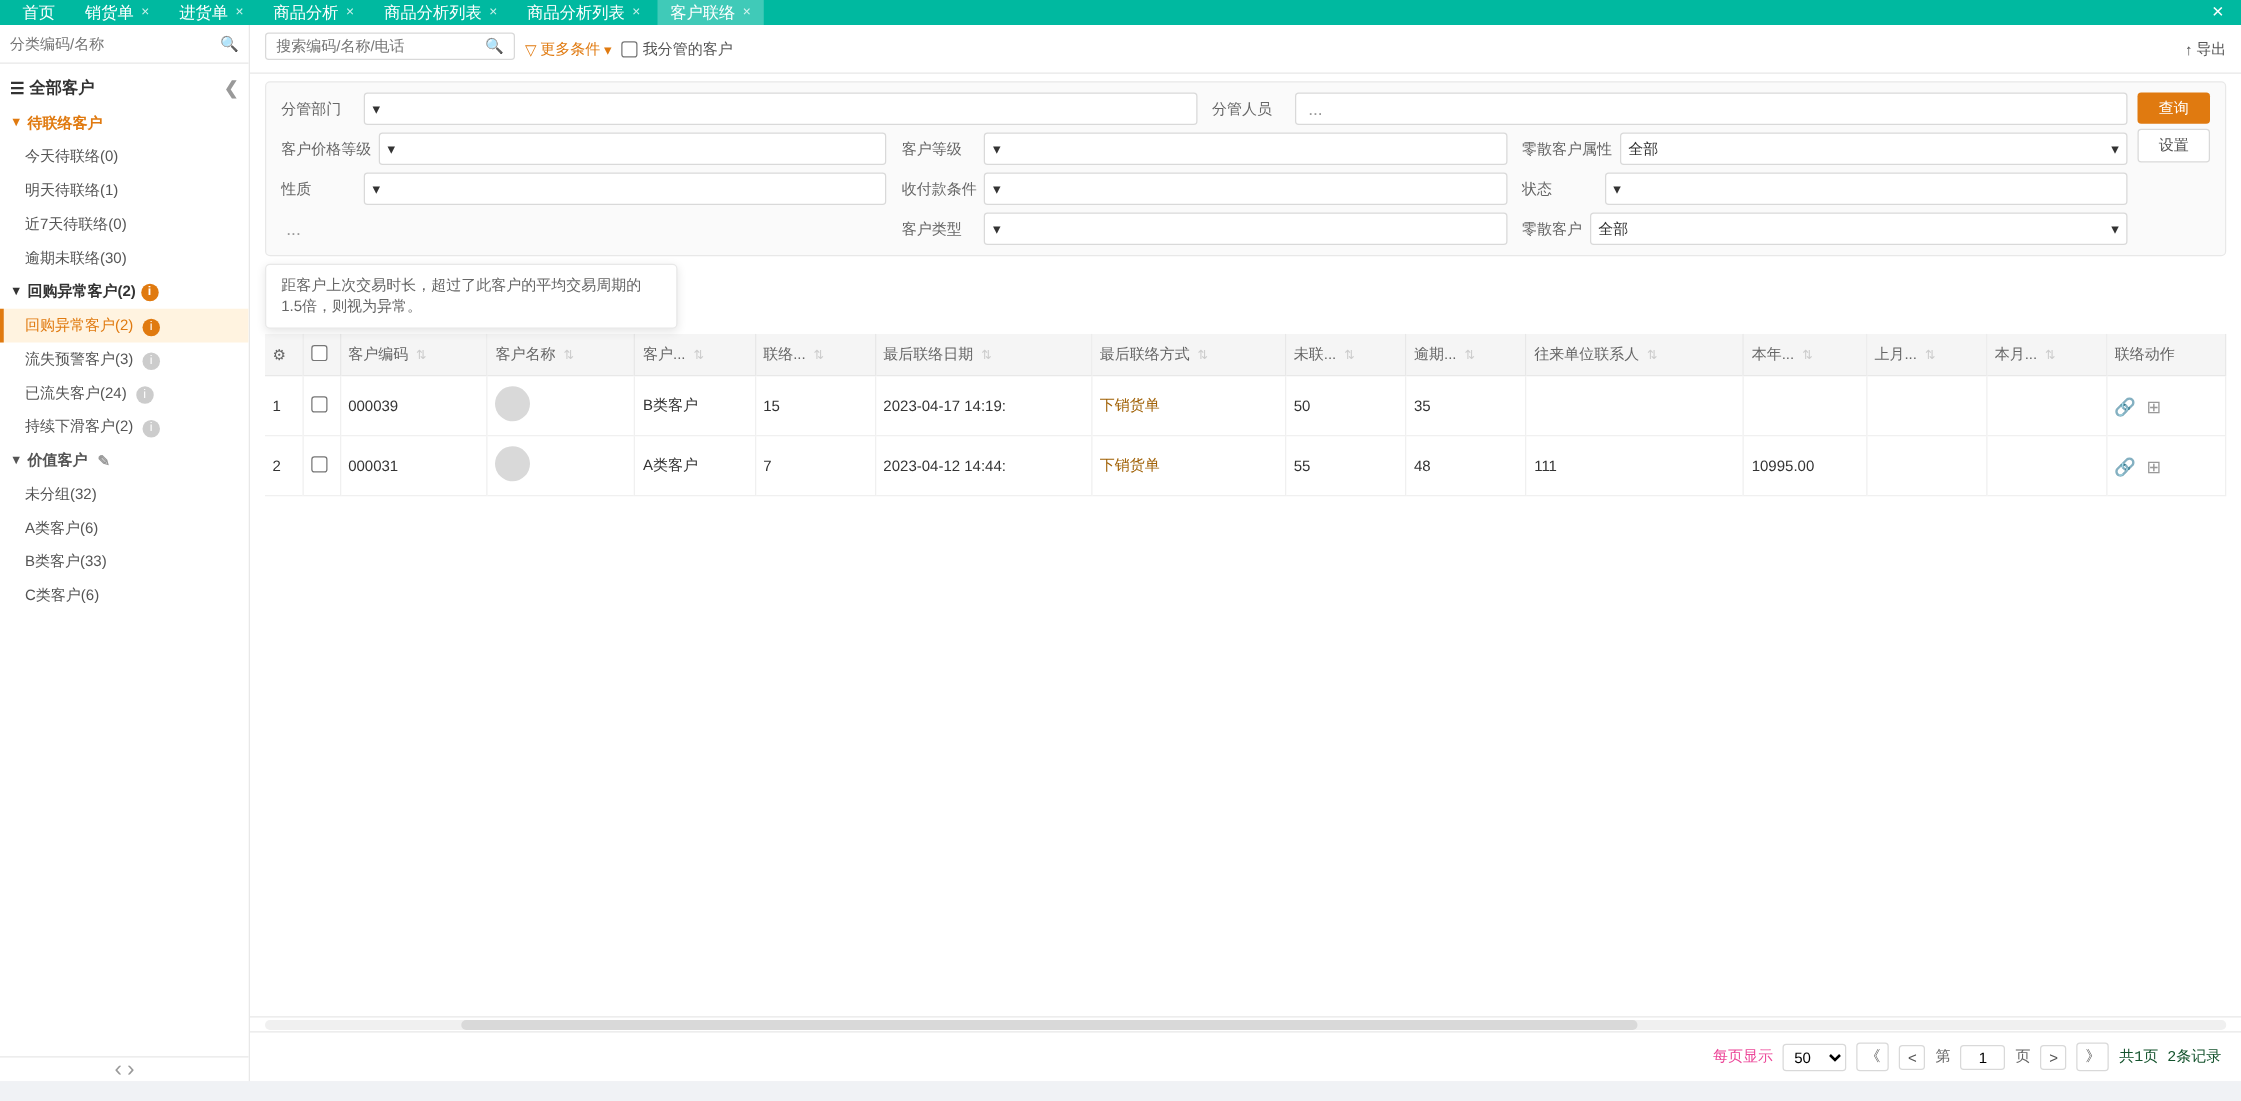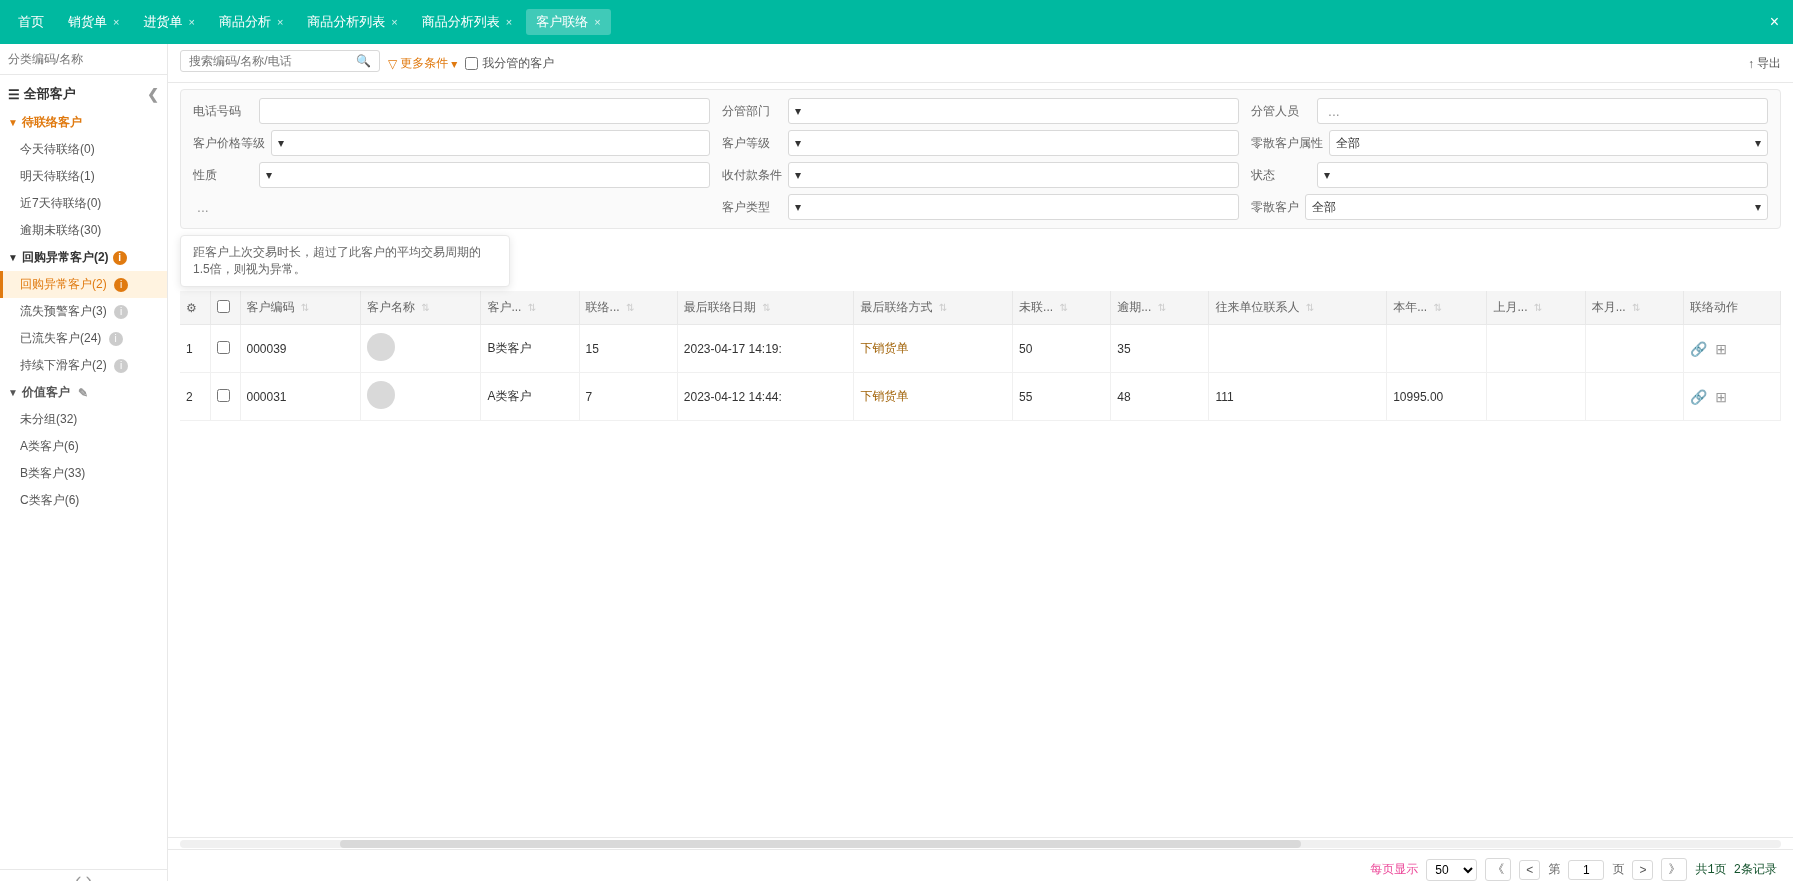--- a/index.html
+++ b/index.html
@@ -1,20 +1,20 @@
 <!DOCTYPE html>
 <html><head>
   <meta charset="utf-8">
   <style>
     * { box-sizing: border-box; margin: 0; padding: 0; }
     body { font-family: 'Microsoft YaHei', Arial, sans-serif; font-size: 12px; background: #f0f2f5; color: #333; overflow: hidden; }
 
     
     .top-nav {
-      height: 44px;
+      height: 20px;
       background: #00b9a0;
       display: flex;
       align-items: center;
       padding: 0 8px;
       gap: 4px;
     }
     .top-nav .nav-item {
       color: #fff;
       padding: 4px 10px;
       border-radius: 3px;
@@ -40,21 +40,21 @@
     }
 
     
     .main-layout {
       display: flex;
       height: calc(100vh - 36px);
     }
 
     
     .sidebar {
-      width: 168px;
+      width: 200px;
       background: #fff;
       border-right: 1px solid #e8e8e8;
       display: flex;
       flex-direction: column;
       overflow: hidden;
       flex-shrink: 0;
     }
     .sidebar-search {
       padding: 8px;
       border-bottom: 1px solid #e8e8e8;
@@ -544,24 +544,20 @@
         </div>
       </div>
     </div>
 
     <div class="ext-filter">
       <div style="display:flex;gap:8px;">
         <div style="flex:1;">
 
           <div class="ext-filter-row">
             <div class="filter-field">
-              <span class="filter-label">电话号码</span>
-              <div class="filter-input"></div>
-            </div>
-            <div class="filter-field">
               <span class="filter-label">分管部门</span>
               <div class="filter-input">
                 <span>▾</span>
               </div>
             </div>
             <div class="filter-field">
               <span class="filter-label">分管人员</span>
               <div class="filter-input">
                 <span class="ellipsis-btn">...</span>
               </div>
@@ -624,20 +620,24 @@
             <div class="filter-field">
               <span class="filter-inline-label">零散客户</span>
               <div class="filter-input" style="min-width:80px;">
                 <span>全部</span>
                 <span>▾</span>
               </div>
             </div>
           </div>
         </div>
 
+        <div class="filter-btn-group">
+          <button class="btn-query">查询</button>
+          <button class="btn-settings">设置</button>
+        </div>
       </div>
     </div>
 
     <div class="tooltip-popup" style="position:relative;margin:0 12px 4px;top:0;">
       <span>距客户上次交易时长，超过了此客户的平均交易周期的1.5倍，则视为异常。</span>
     </div>
 
     <div class="table-container">
       <table class="data-table">
         <thead>

